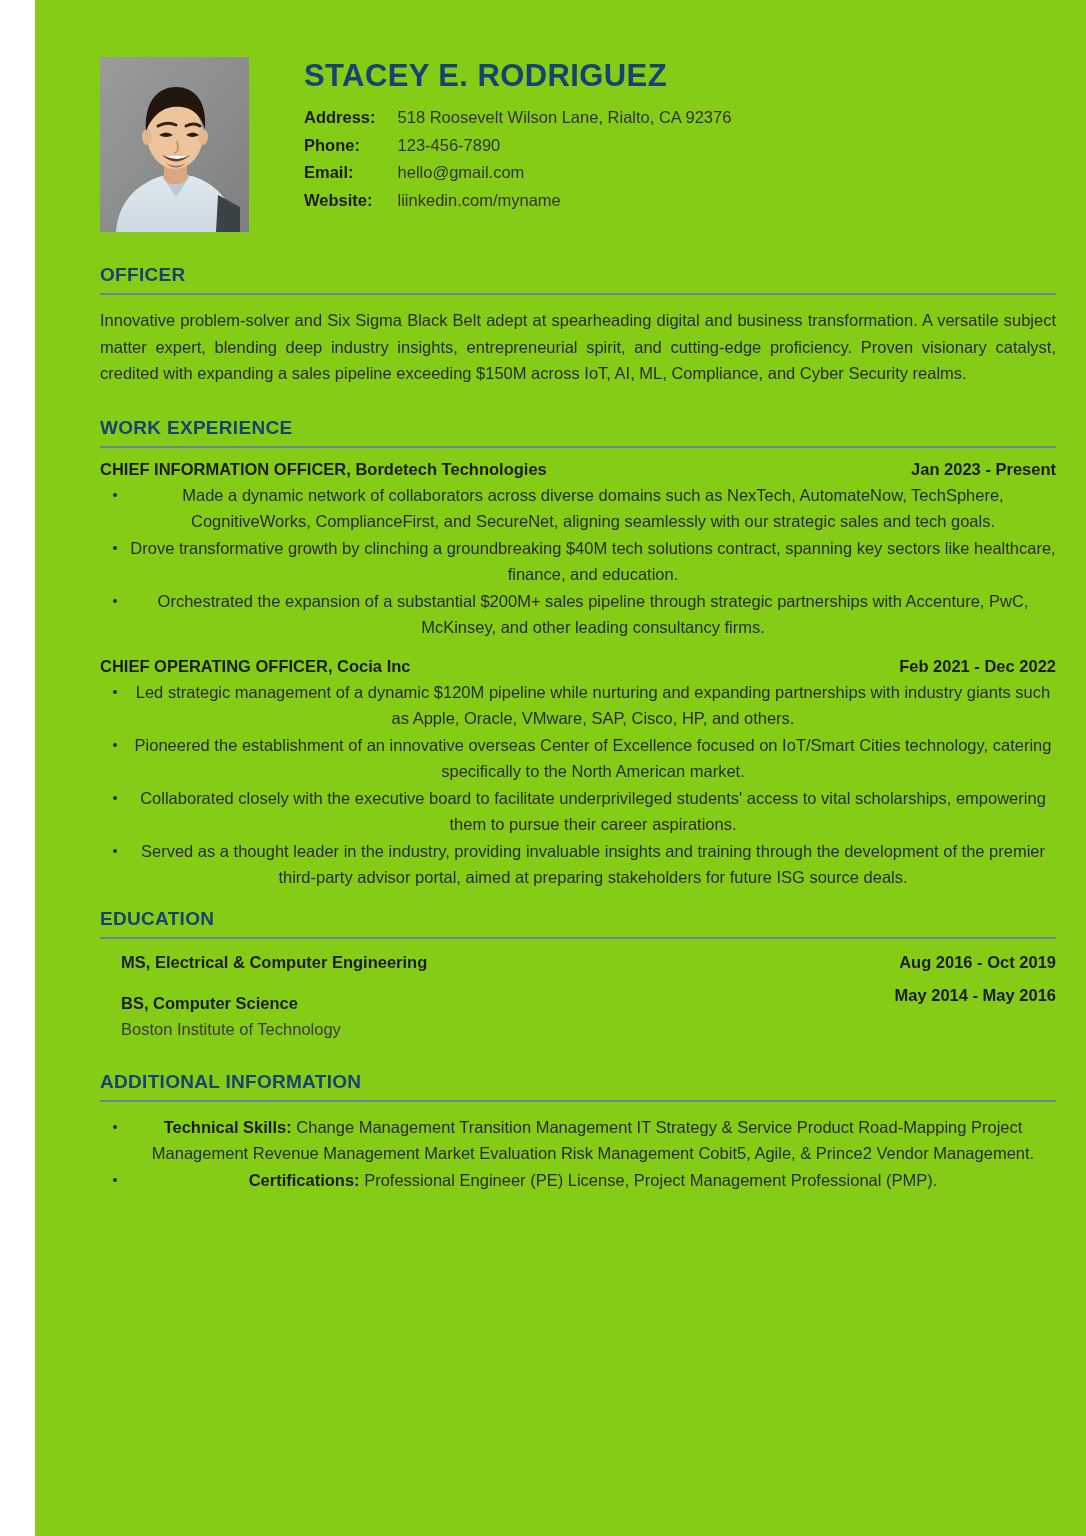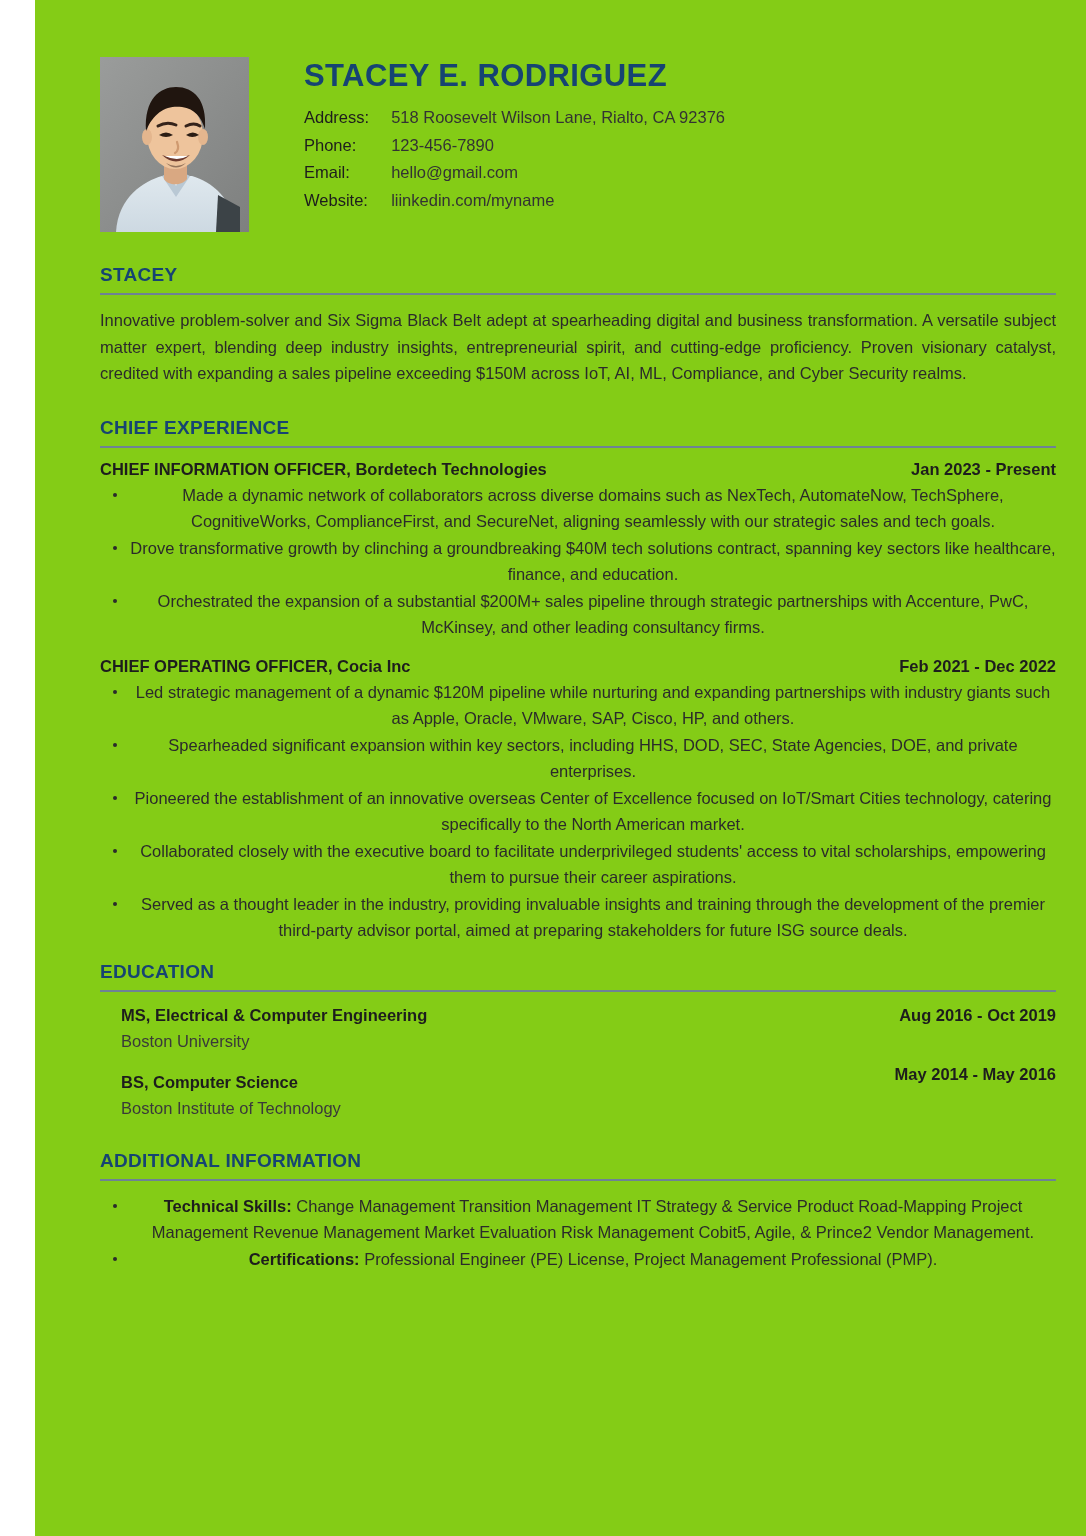--- a/index.html
+++ b/index.html
@@ -60,21 +60,21 @@
   .contact-table {
     border-collapse: collapse;
   }
   .contact-table td {
     padding: 0 0 7px 0;
     vertical-align: top;
     font-size: 16.5px;
     line-height: 1.25;
   }
   .contact-label {
-    font-weight: normal;
+    font-weight: bold;
     color: #1d1d1d;
     padding-right: 22px !important;
     white-space: nowrap;
   }
   .contact-value {
     color: #333333;
     white-space: nowrap;
   }
 
   
@@ -248,27 +248,27 @@
             <tr>
               <td class="contact-label">Website:</td>
               <td class="contact-value">liinkedin.com/myname</td>
             </tr>
           </tbody>
         </table>
       </div>
     </div>
 
     <div class="section" style="margin-top:32px;">
-      <div class="section-title">STACEY</div>
+      <div class="section-title">OFFICER</div>
       <div class="section-rule"></div>
       <p class="summary-text">Innovative problem-solver and Six Sigma Black Belt adept at spearheading digital and business transformation. A versatile subject matter expert, blending deep industry insights, entrepreneurial spirit, and cutting-edge proficiency. Proven visionary catalyst, credited with expanding a sales pipeline exceeding $150M across IoT, AI, ML, Compliance, and Cyber Security realms.</p>
     </div>
 
     <div class="section" style="margin-top:30px;">
-      <div class="section-title">CHIEF EXPERIENCE</div>
+      <div class="section-title">WORK EXPERIENCE</div>
       <div class="section-rule"></div>
 
       <div class="job">
         <div class="job-head">
           <span class="job-title">CHIEF INFORMATION OFFICER, Bordetech Technologies</span>
           <span class="job-dates">Jan 2023 - Present</span>
         </div>
         <ul class="bullets">
           <li>Made a dynamic network of collaborators across diverse domains such as NexTech, AutomateNow, TechSphere, CognitiveWorks, ComplianceFirst, and SecureNet, aligning seamlessly with our strategic sales and tech goals.</li>
           <li>Drove transformative growth by clinching a groundbreaking $40M tech solutions contract, spanning key sectors like healthcare, finance, and education.</li>
@@ -276,39 +276,37 @@
         </ul>
       </div>
 
       <div class="job">
         <div class="job-head">
           <span class="job-title">CHIEF OPERATING OFFICER, Cocia Inc</span>
           <span class="job-dates">Feb 2021 - Dec 2022</span>
         </div>
         <ul class="bullets">
           <li>Led strategic management of a dynamic $120M pipeline while nurturing and expanding partnerships with industry giants such as Apple, Oracle, VMware, SAP, Cisco, HP, and others.</li>
-          <li>Spearheaded significant expansion within key sectors, including HHS, DOD, SEC, State Agencies, DOE, and private enterprises.</li>
           <li>Pioneered the establishment of an innovative overseas Center of Excellence focused on IoT/Smart Cities technology, catering specifically to the North American market.</li>
           <li>Collaborated closely with the executive board to facilitate underprivileged students' access to vital scholarships, empowering them to pursue their career aspirations.</li>
           <li>Served as a thought leader in the industry, providing invaluable insights and training through the development of the premier third-party advisor portal, aimed at preparing stakeholders for future ISG source deals.</li>
         </ul>
       </div>
     </div>
 
     <div class="section" style="margin-top:18px;">
       <div class="section-title">EDUCATION</div>
       <div class="section-rule"></div>
 
       <div class="edu-list">
         <div class="edu-item">
           <div class="edu-row">
             <span class="edu-degree">MS, Electrical &amp; Computer Engineering</span>
             <span class="edu-dates">Aug 2016 - Oct 2019</span>
           </div>
-          <div class="edu-school">Boston University</div>
         </div>
 
         <div class="edu-item raised-date">
           <div class="edu-row">
             <span class="edu-degree">BS, Computer Science</span>
             <span class="edu-dates">May 2014 - May 2016</span>
           </div>
           <div class="edu-school">Boston Institute of Technology</div>
         </div>
       </div>

